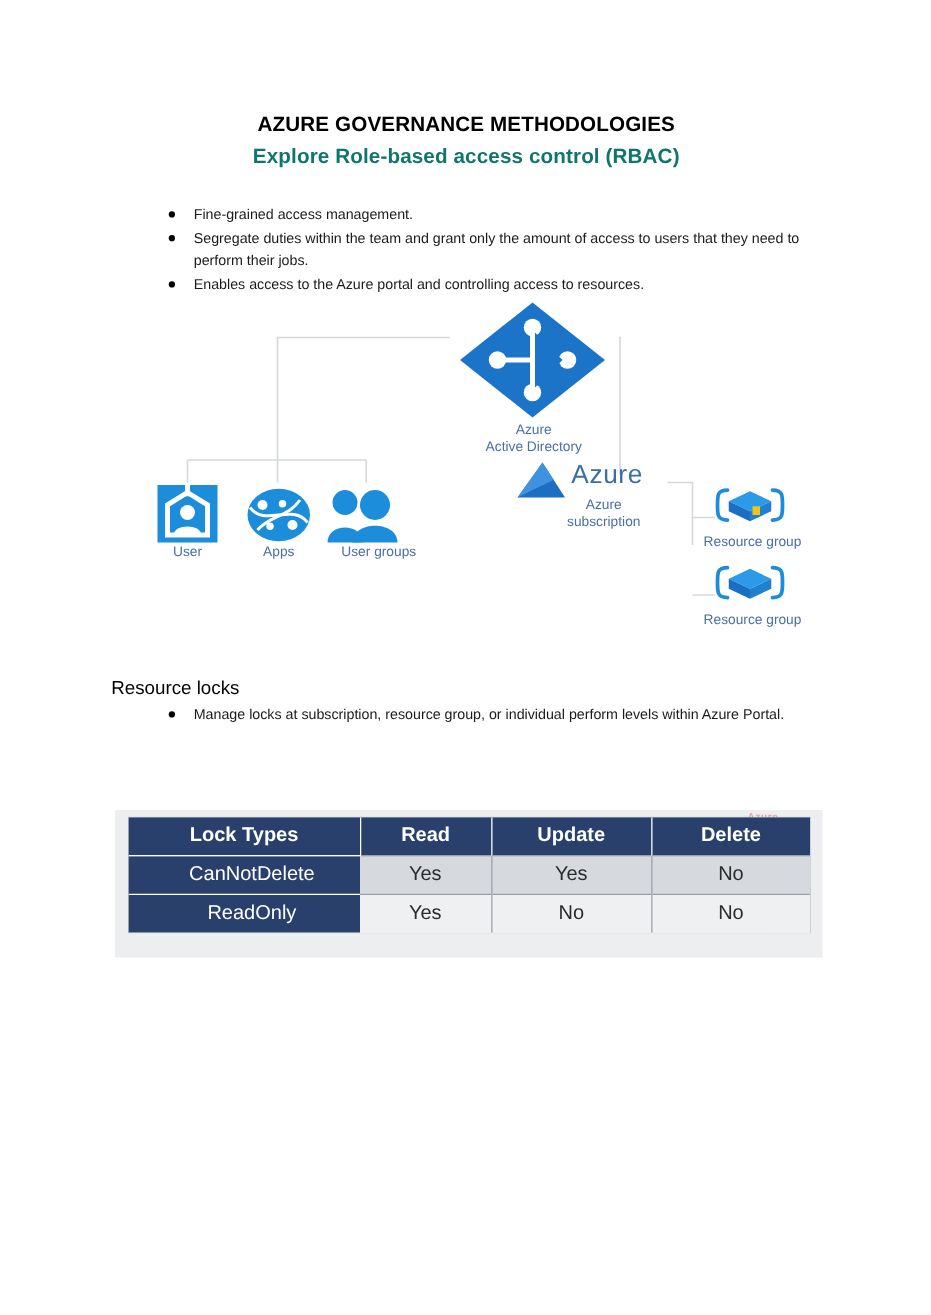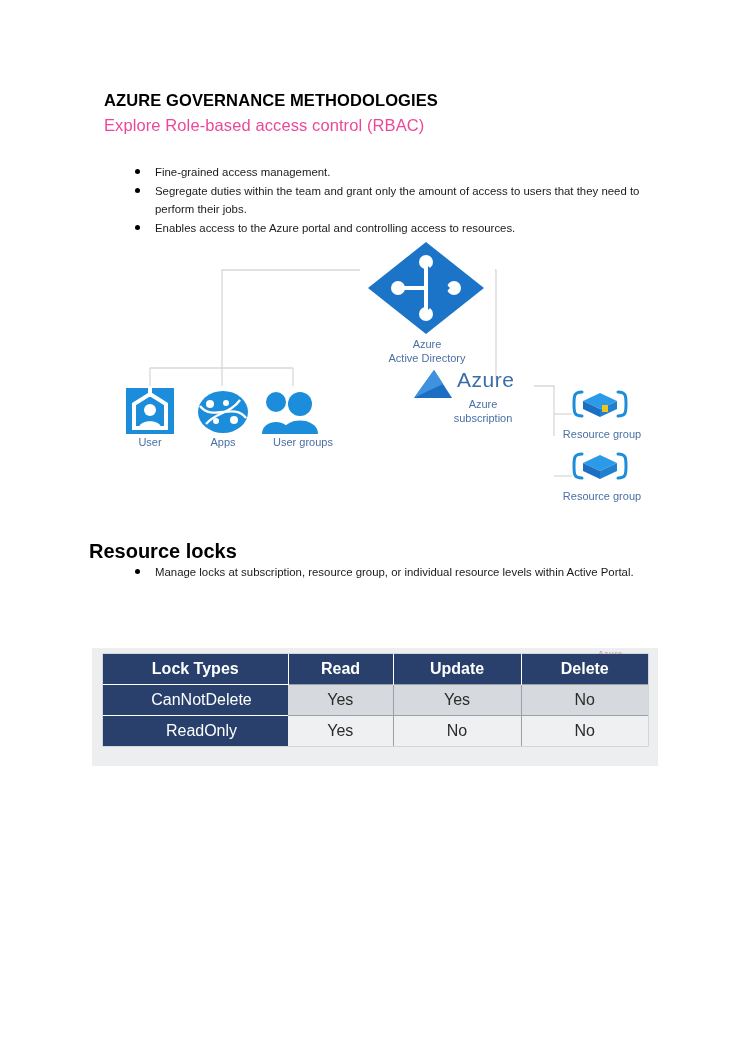--- a/index.html
+++ b/index.html
@@ -17,36 +17,37 @@
 
   .page {
     position: absolute;
     inset: 0;
     background: #ffffff;
   }
 
   
   .title-block {
     position: absolute;
-    left: 104px;
+    left: 83px;
     top: 88px;
     width: 580px;
+    text-align: center;
   }
   .title-line1 {
     font-size: 16.5px;
     font-weight: bold;
     color: #000000;
     letter-spacing: 0.1px;
     line-height: 25px;
     white-space: nowrap;
   }
   .title-line2 {
     font-size: 16.5px;
-    font-weight: normal;
-    color: #ec4899;
+    font-weight: bold;
+    color: #0f766e;
     letter-spacing: 0.1px;
     line-height: 25px;
     white-space: nowrap;
   }
 
   
   .bullets {
     position: absolute;
     margin: 0;
     padding: 0;
@@ -75,22 +76,22 @@
     top: 163px;
     width: 530px;
   }
   #rbac-bullets li { margin-bottom: 0.5px; }
 
   
   .sub-heading {
     position: absolute;
     left: 89px;
     top: 541px;
-    font-size: 20px;
-    font-weight: bold;
+    font-size: 15px;
+    font-weight: normal;
     color: #000000;
     line-height: 20px;
   }
 
   #locks-bullets {
     left: 125px;
     top: 563px;
     width: 530px;
   }
 
@@ -310,21 +311,21 @@
 
     <div class="dlabel" style="left:432px; top:188px; width:120px;">Resource group</div>
     <div class="dlabel" style="left:432px; top:250px; width:120px;">Resource group</div>
   </div>
 
   <div class="sub-heading">Resource locks</div>
 
   <ul class="bullets" id="locks-bullets">
     <li>
       <span class="dot"></span>
-      <span>Manage locks at subscription, resource group, or individual resource levels within Active Portal.</span>
+      <span>Manage locks at subscription, resource group, or individual perform levels within Azure Portal.</span>
     </li>
   </ul>
 
   <div class="table-wrap">
     <div class="watermark">Azure</div>
     <table class="lock-table">
       <colgroup>
         <col style="width:185px">
         <col style="width:105px">
         <col style="width:128px">

